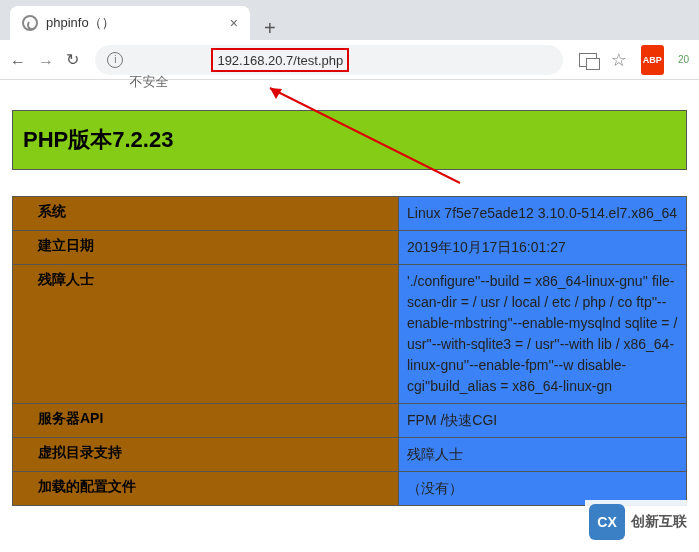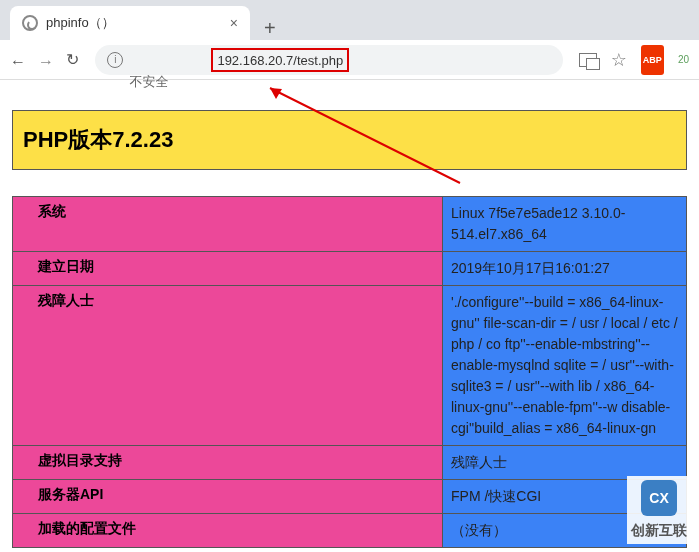--- a/index.html
+++ b/index.html
@@ -20,27 +20,27 @@
 .url-highlight { border: 2px solid #d00; padding: 1px 4px; margin-left: 37px; }
 .url-text { color: #333; font-size: 13px; }
 .toolbar-end { display: flex; align-items: center; gap: 14px; }
 .translate-icon { width: 18px; height: 14px; border: 1.5px solid #777; position: relative; }
 .translate-icon::after { content: ''; position: absolute; right: -4px; bottom: -4px; width: 12px; height: 10px; background: #fff; border: 1.5px solid #777; }
 .star-icon { color: #777; font-size: 18px; }
 .abp-badge { background: #e30; color: #fff; font-size: 9px; font-weight: bold; padding: 10px 2px; border-radius: 3px; }
 .count-badge { color: #5b9e5b; font-size: 10px; }
 .arrow-svg { position: absolute; top: 83px; left: 260px; pointer-events: none; z-index: 10; }
 .content { padding: 30px 12px 0 12px; }
-.header-banner { background: #fde047; border: 1px solid #555; padding: 14px 10px; margin-bottom: 26px; }
+.header-banner { background: #84cc16; border: 1px solid #555; padding: 14px 10px; margin-bottom: 26px; }
 .header-banner h1 { font-size: 22px; color: #000; font-weight: bold; }
 table { width: 100%; border-collapse: collapse; }
 td { border: 1px solid #555; padding: 6px 8px; font-size: 14px; vertical-align: top; }
-td.key { background: #ec4899; width: 430px; font-weight: bold; color: #000; padding-left: 25px; }
+td.key { background: #a16207; width: 386px; font-weight: bold; color: #000; padding-left: 25px; }
 td.val { background: #3b82f6; color: #222; line-height: 1.5; }
-.watermark { position: absolute; bottom: 8px; right: 8px; display: flex; align-items: center; gap: 6px; background: rgba(255,255,255,0.9); padding: 4px; flex-direction: column; }
+.watermark { position: absolute; bottom: 8px; right: 8px; display: flex; align-items: center; gap: 6px; background: rgba(255,255,255,0.9); padding: 4px; }
 .wm-logo { width: 36px; height: 36px; background: #3b7fc4; border-radius: 6px; display: flex; align-items: center; justify-content: center; color: #fff; font-size: 14px; font-weight: bold; }
 .wm-text { font-size: 14px; color: #555; font-weight: bold; }
 </style>
 </head>
 <body>
 
 <div class="tab-bar">
   <div class="tab">
     <span class="favicon"></span>
     <span class="tab-title">phpinfo（）</span>
@@ -85,26 +85,26 @@
         </tr>
         <tr>
           <td class="key">建立日期</td>
           <td class="val">2019年10月17日16:01:27</td>
         </tr>
         <tr>
           <td class="key">残障人士</td>
           <td class="val">'./configure''--build = x86_64-linux-gnu'' file-scan-dir = / usr / local / etc / php / co ftp''--enable-mbstring''--enable-mysqlnd sqlite = / usr''--with-sqlite3 = / usr''--with lib / x86_64-linux-gnu''--enable-fpm''--w disable-cgi''build_alias = x86_64-linux-gn</td>
         </tr>
         <tr>
+          <td class="key">服务器API</td>
+          <td class="val">FPM /快速CGI</td>
+        </tr>
+        <tr>
           <td class="key">虚拟目录支持</td>
           <td class="val">残障人士</td>
-        </tr>
-        <tr>
-          <td class="key">服务器API</td>
-          <td class="val">FPM /快速CGI</td>
         </tr>
         <tr>
           <td class="key">加载的配置文件</td>
           <td class="val">（没有）</td>
         </tr>
       </tbody>
   </table>
 </div>
 
 <div class="watermark">

